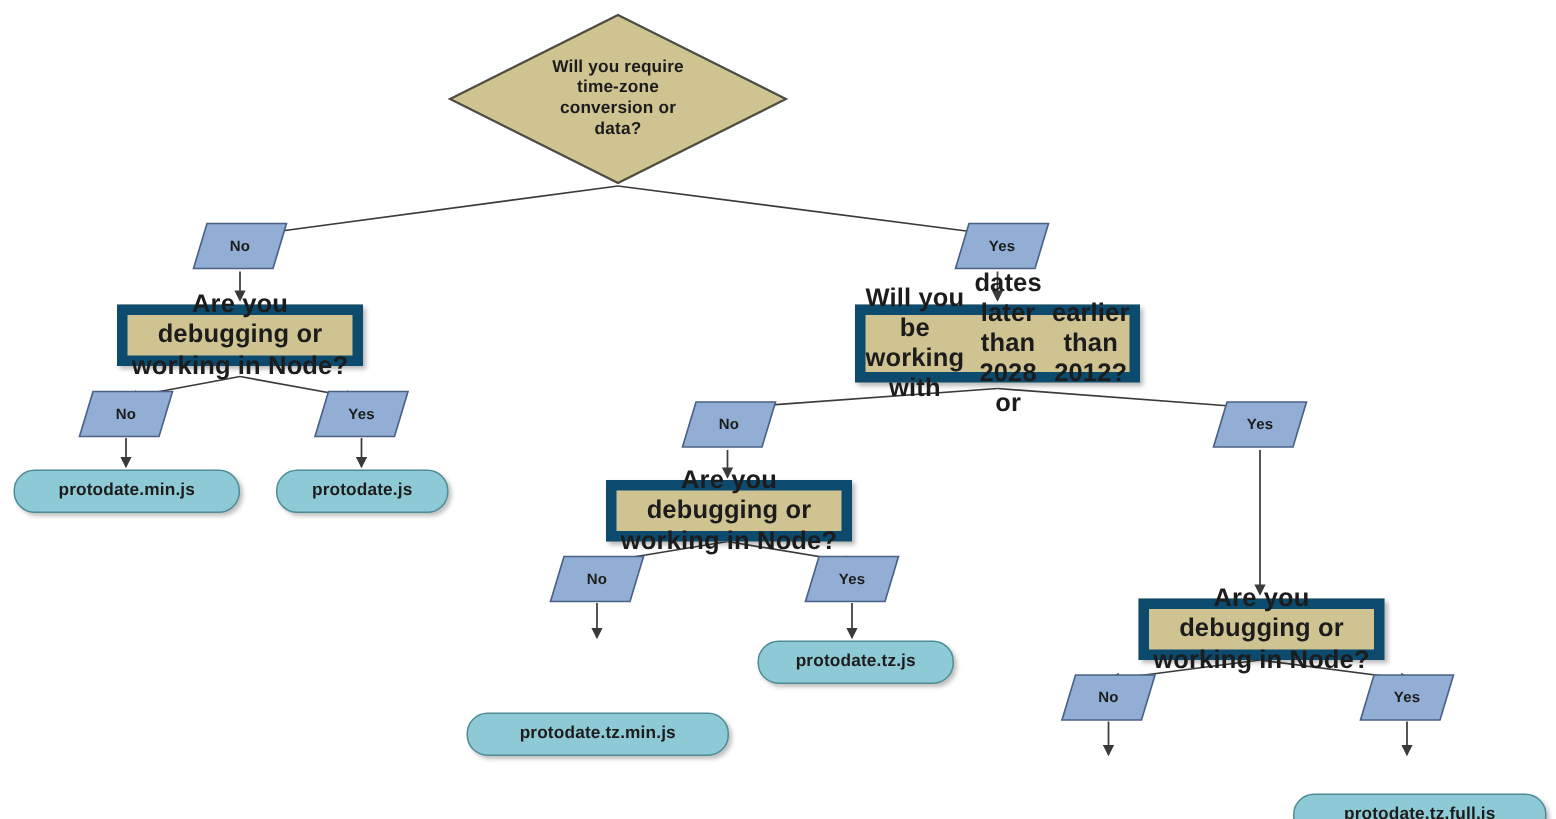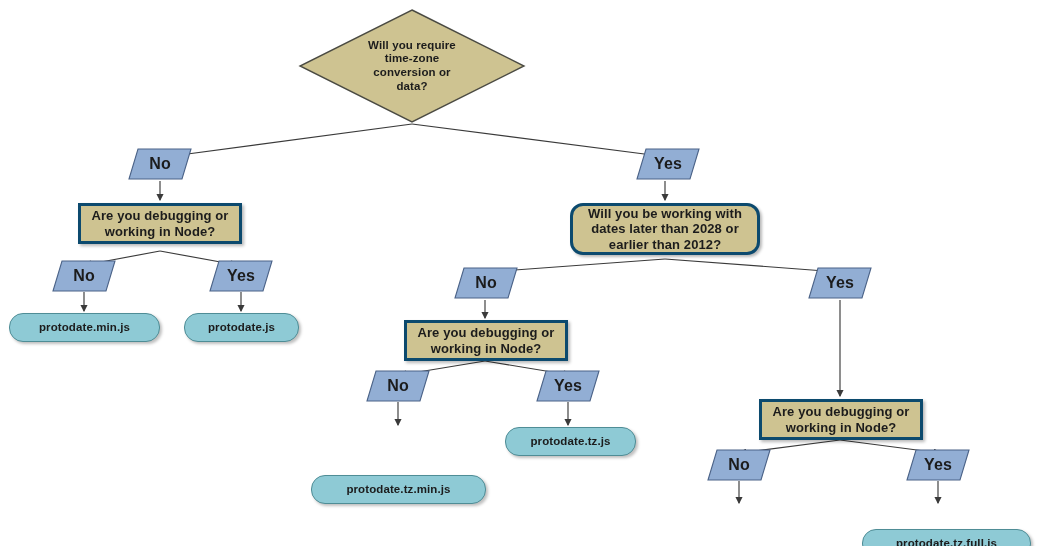--- a/index.html
+++ b/index.html
@@ -51,40 +51,40 @@
   .n-diamond .dia-label {
     position: relative;
     z-index: 2;
     font-size: 11.5px;
     padding: 0 28px;
   }
 
   
   .n-box {
     background: #cec391;
-    border: 3px solid #0c4a6e;
+    border: 7px solid #0c4a6e;
     box-shadow: 2px 2px 3px rgba(0,0,0,0.28);
-    font-size: 13px;
+    font-size: 17px;
     padding: 2px 0;
   }
 
   
   .n-term {
     background: #8ecad5;
     border: 1px solid #4f8d96;
     border-radius: 14px;
     box-shadow: 2px 2px 3px rgba(0,0,0,0.25);
     font-size: 11.5px;
     padding: 12px 10px;
   }
 
   
   .n-par {
     background: transparent;
-    font-size: 16px;
+    font-size: 10px;
   }
   .n-par .par-shape {
     position: absolute;
     left: 0; top: 0;
     width: 100%; height: 100%;
   }
   .n-par .par-label {
     position: relative;
     z-index: 2;
   }
@@ -181,21 +181,21 @@
     <svg class="par-shape" viewBox="0 0 64 33" xmlns="http://www.w3.org/2000/svg" preserveAspectRatio="none">
       <polygon points="10,1 63,1 54,31 1,31" fill="#92aed4" stroke="#4a6287" stroke-width="1.1"></polygon>
     </svg>
     <span class="par-label">Yes</span>
   </div>
 
   <div class="node n-term" style="left:9px; top:313px; width:151px; height:29px;">protodate.min.js</div>
 
   <div class="node n-term" style="left:184px; top:313px; width:115px; height:29px;">protodate.js</div>
 
-  <div class="node n-box" style="left:570px; top:203px; width:190px; height:52px; flex-direction:column;border-radius:13px;">
+  <div class="node n-box" style="left:570px; top:203px; width:190px; height:52px; ">
     <div>Will you be working with</div>
     <div>dates later than 2028 or</div>
     <div>earlier than 2012?</div>
   </div>
 
   <div class="node n-par" style="left:454px; top:267px; width:64px; height:33px;">
     <svg class="par-shape" viewBox="0 0 64 33" xmlns="http://www.w3.org/2000/svg" preserveAspectRatio="none">
       <polygon points="10,1 63,1 54,31 1,31" fill="#92aed4" stroke="#4a6287" stroke-width="1.1"></polygon>
     </svg>
     <span class="par-label">No</span>

